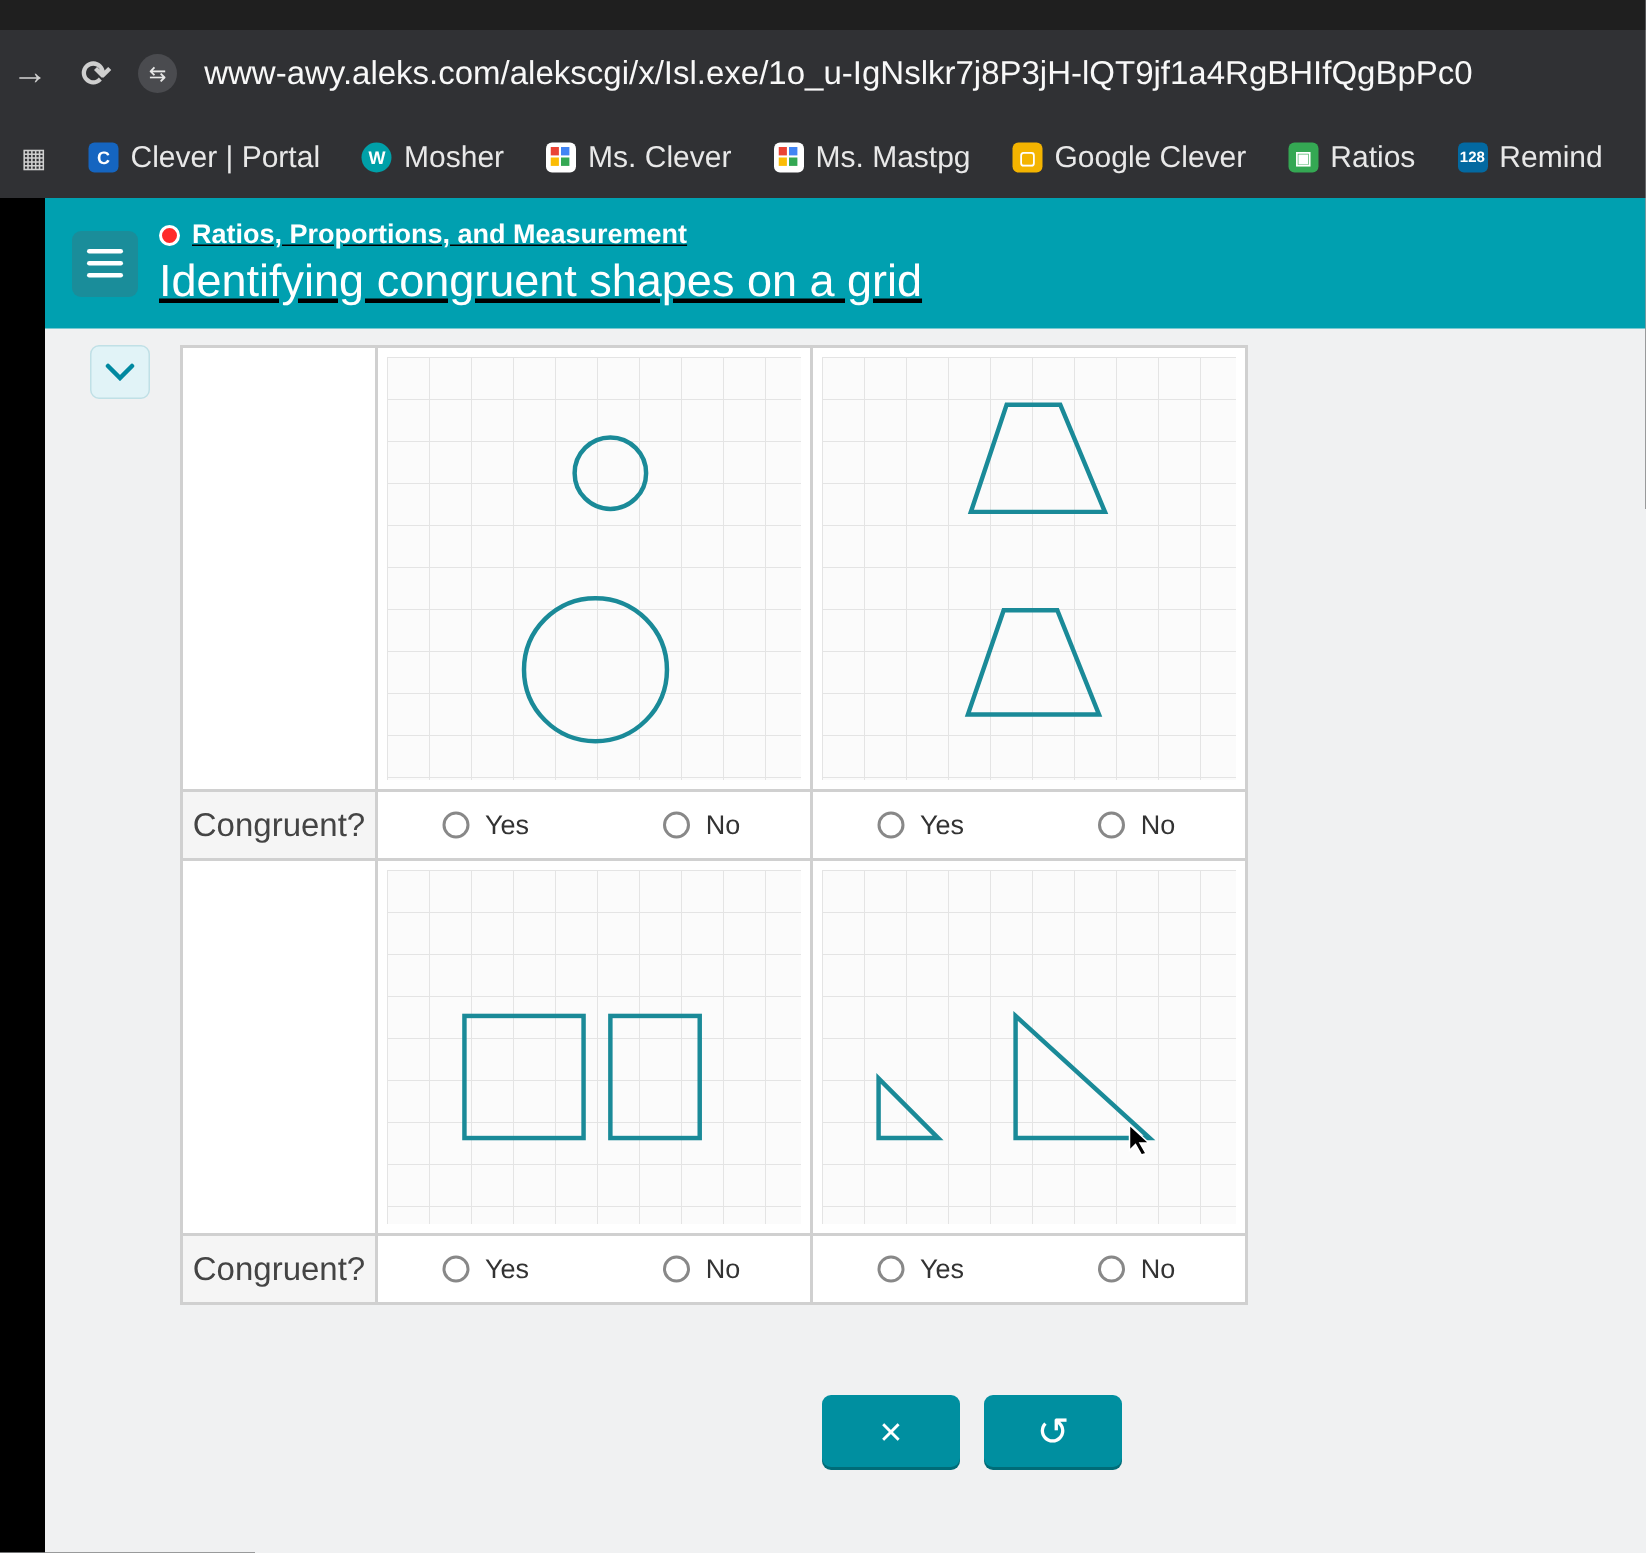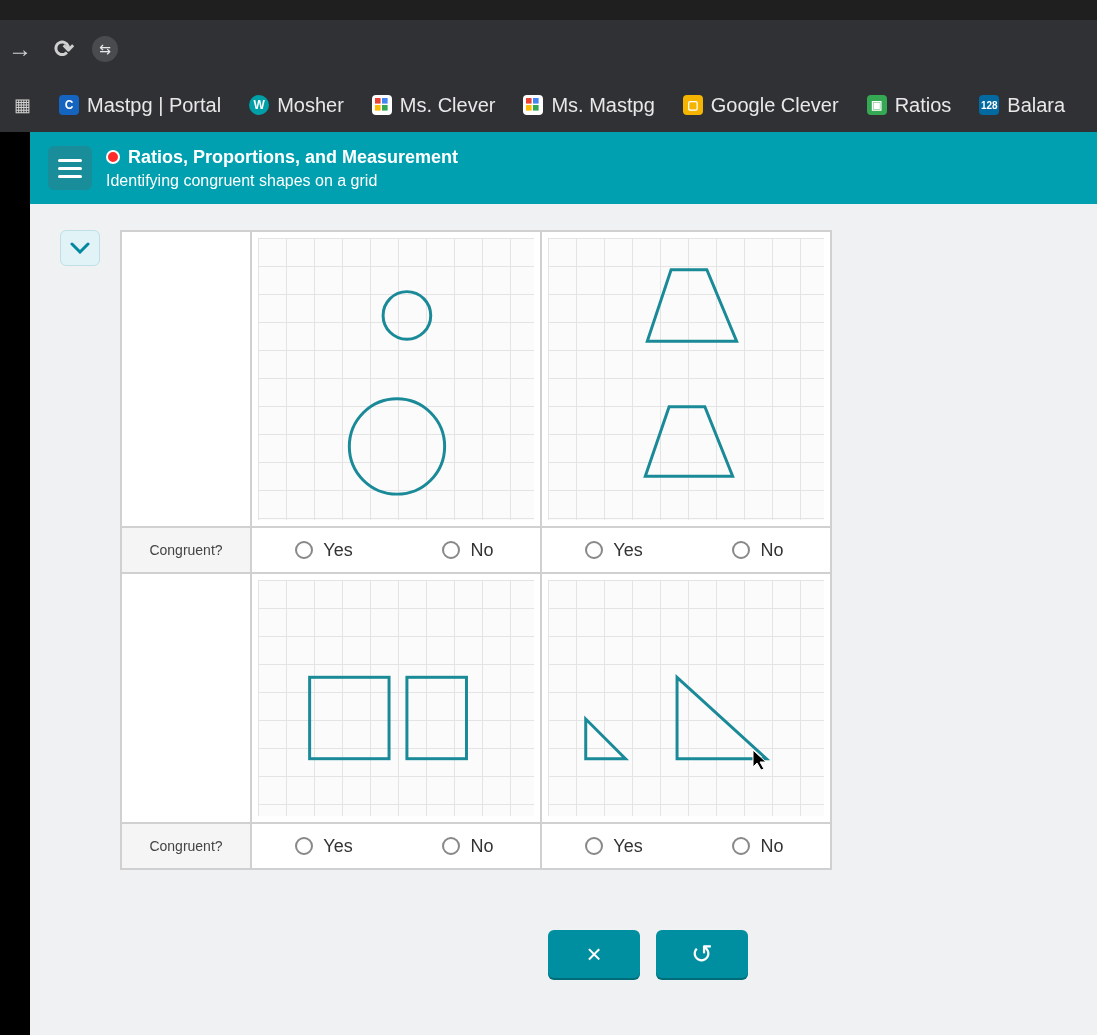--- a/index.html
+++ b/index.html
@@ -11,35 +11,35 @@
   .tabbar { height: 20px; background: #1f1f1f; display:flex; align-items:flex-end;}
   .addrbar { display: flex; align-items: center; gap: 18px; padding: 10px 8px 16px 8px; height: 64px; }
   .nav-icons { display: flex; gap: 22px; font-size: 24px; color: #cfcfcf; align-items:center;}
   .url-chip { background: #4a4b4f; border-radius: 14px; width: 26px; height: 26px; display:flex; align-items:center; justify-content:center; font-size:14px; color:#e8e8e8;}
   .url { font-size: 22px; color: #f8f8f8; white-space: nowrap; overflow:hidden;}
   .bmbar { display: flex; align-items: center; gap: 28px; padding: 8px 14px 14px 14px; height: 48px; }
   .bm { display: flex; align-items: center; gap: 8px; color: #e8e8e8; font-size: 20px; white-space:nowrap;}
   .bm-icon { width: 20px; height: 20px; border-radius: 4px; display:flex; align-items:center; justify-content:center; font-size:12px; font-weight:bold; }
 
   
-  .page { background: #f0f1f2; height: calc(1035px - 20px - 64px - 48px); position: relative; padding-left: 40px; padding-top:0;}
+  .page { background: #f0f1f2; height: calc(1035px - 20px - 64px - 48px); position: relative; padding-left: 40px; padding-top:0;text-decoration:underline;}
   .aleks-header { background: #00a0b0; color: #fff; display:flex; align-items:center; gap:14px; padding: 14px 18px; margin-left: -10px;}
   .menu-btn { width: 44px; height: 44px; background: #1a8d9a; border-radius: 6px; display:flex; flex-direction:column; justify-content:center; align-items:center; gap:5px;}
   .menu-btn span { display:block; width:24px; height:3px; background:#fff; border-radius:2px;}
   .hdr-text { display:flex; flex-direction:column; gap:4px;}
   .category { display:flex; align-items:center; gap:8px; font-weight:bold; font-size:18px;}
   .dot { width:14px; height:14px; background:#ff2a2a; border:2px solid #fff; border-radius:50%;}
-  .title { font-size:16px; }
+  .title { font-size:30px; }
 
   .chev-toggle { position:absolute; left:60px; top:98px; width:40px; height:36px; background:#e1f3f7; border:1px solid #c0e0e6; border-radius:6px; display:flex; align-items:center; justify-content:center; color:#0088a0; font-size:20px;}
 
   
   .qtable { position:absolute; left:120px; top:98px; border-collapse: collapse; background:#fff; }
   .qtable td { border: 2px solid #d0d0d0; padding:0; vertical-align: middle; }
-  .label-cell { width: 130px; height: 46px; background:#f5f5f5; color:#444; font-size:14px; text-align:center;margin-top:44px;}
+  .label-cell { width: 130px; height: 46px; background:#f5f5f5; color:#444; font-size:22px; text-align:center;margin-top:44px;}
   .grid-cell { width: 290px; height: 296px; position:relative; }
   .radio-cell { width: 290px; height: 46px; }
   .radio-row { display:flex; height:100%; }
   .radio-half { flex:1; display:flex; align-items:center; justify-content:center; gap:10px; color:#333; font-size:18px;}
   .radio-circle { width:18px; height:18px; border:2px solid #888; border-radius:50%; }
 
   
   .grid-bg { position:absolute; inset:6px; background-color:#fbfbfb;
     background-image: linear-gradient(#e4e4e4 1px, transparent 1px), linear-gradient(90deg, #e4e4e4 1px, transparent 1px);
     background-size: 28px 28px; }
@@ -55,26 +55,27 @@
 <body>
 
 <div class="chrome">
   <div class="tabbar"></div>
   <div class="addrbar">
     <div class="nav-icons">
       <span>→</span>
       <span style="font-weight:bold;">⟳</span>
     </div>
     <div class="url-chip">⇆</div>
+    <div class="url">www-awy.aleks.com/alekscgi/x/Isl.exe/1o_u-IgNslkr7j8P3jH-lQT9jf1a4RgBHIfQgBpPc0</div>
   </div>
   <div class="bmbar">
     <span style="color:#cfcfcf;font-size:18px;">▦</span>
     <div class="bm">
       <span class="bm-icon" style="background:#1565c0;color:#fff;">C</span>
-      <span>Mastpg | Portal</span>
+      <span>Clever | Portal</span>
     </div>
     <div class="bm">
       <span class="bm-icon" style="background:#00a0a8;color:#fff;border-radius:50%;">W</span>
       <span>Mosher</span>
     </div>
     <div class="bm">
       <span class="bm-icon" style="background:#fff;">
         <svg width="14" height="14" viewBox="0 0 10 10">
             <rect x="0" y="0" width="4" height="4" fill="#ea4335"></rect>
             <rect x="5" y="0" width="4" height="4" fill="#4285f4"></rect>
@@ -98,21 +99,21 @@
     <div class="bm">
       <span class="bm-icon" style="background:#f4b400;color:#fff;">▢</span>
       <span>Google Clever</span>
     </div>
     <div class="bm">
       <span class="bm-icon" style="background:#34a853;color:#fff;">▣</span>
       <span>Ratios</span>
     </div>
     <div class="bm">
       <span class="bm-icon" style="background:#0369a1;color:#fff;font-size:10px;">128</span>
-      <span>Balara</span>
+      <span>Remind</span>
     </div>
   </div>
 </div>
 
 <div class="page">
   <div class="black-strip"></div>
 
   <div class="aleks-header">
     <div class="menu-btn">
         <span></span>

